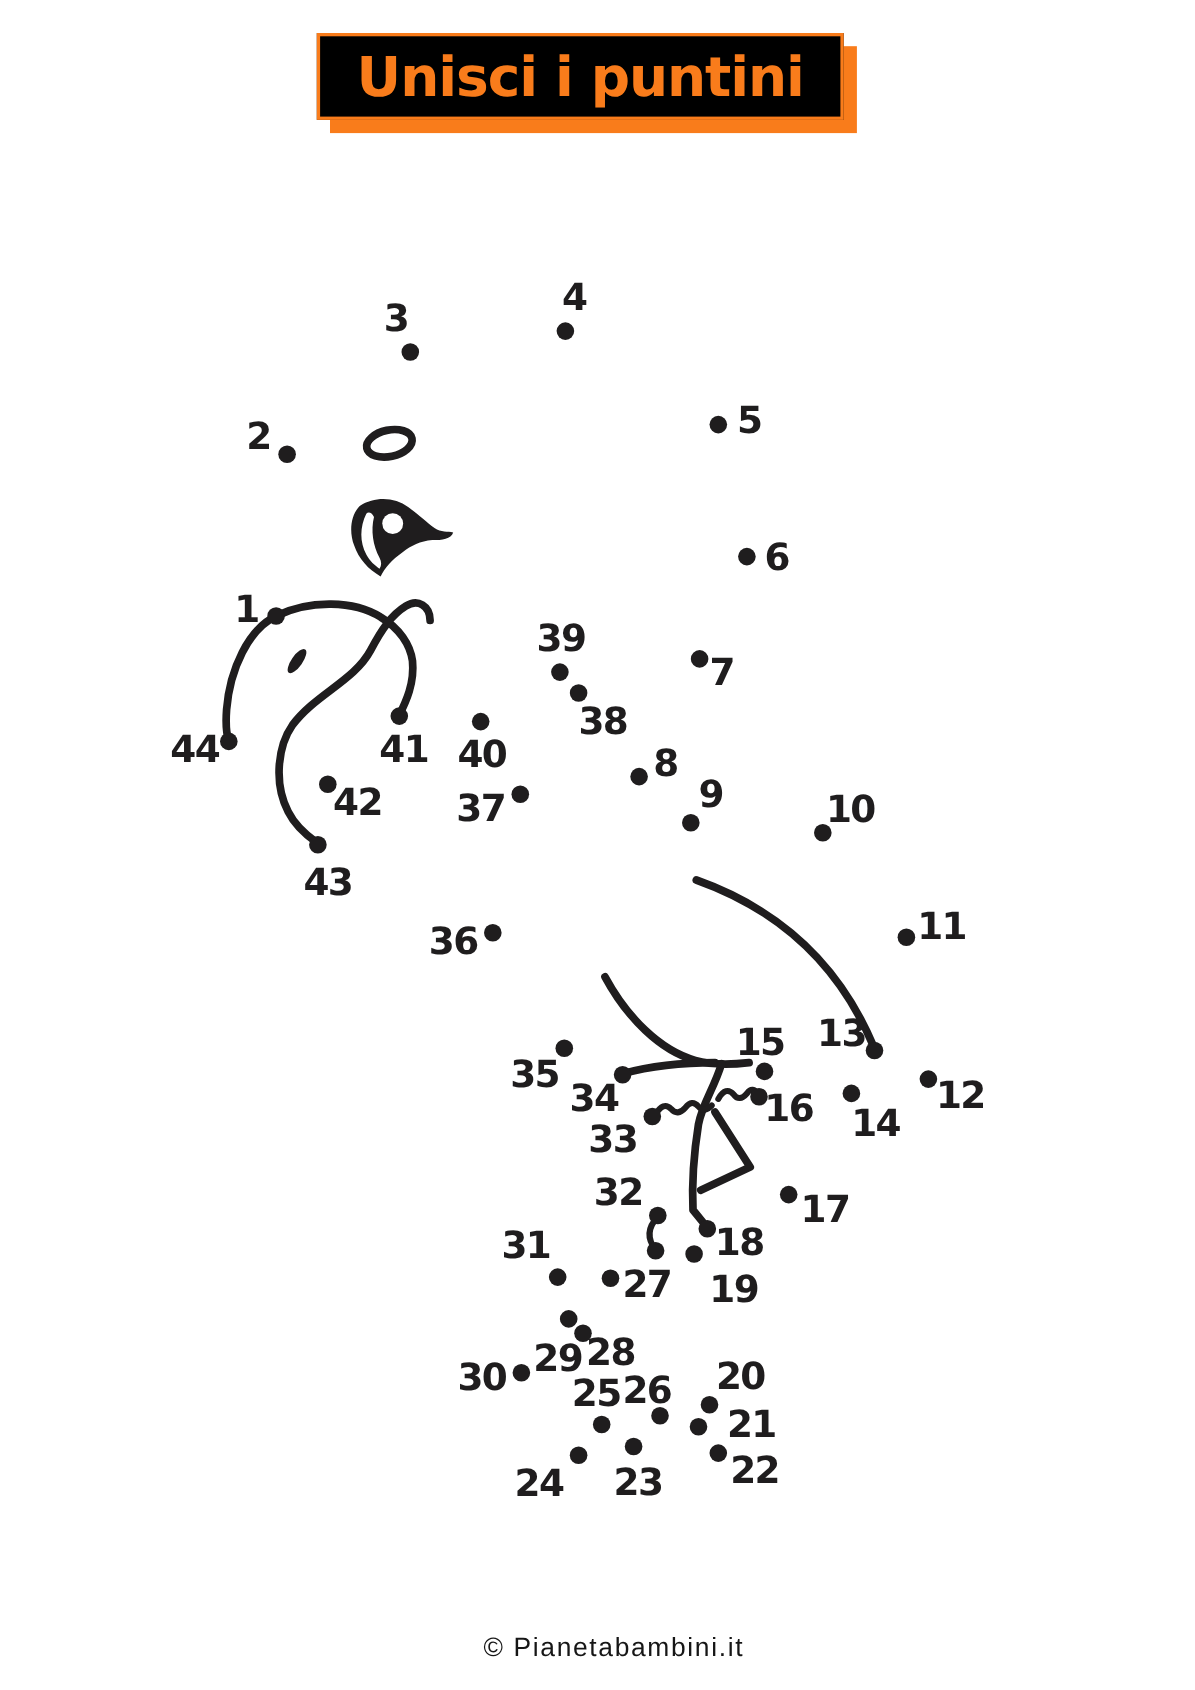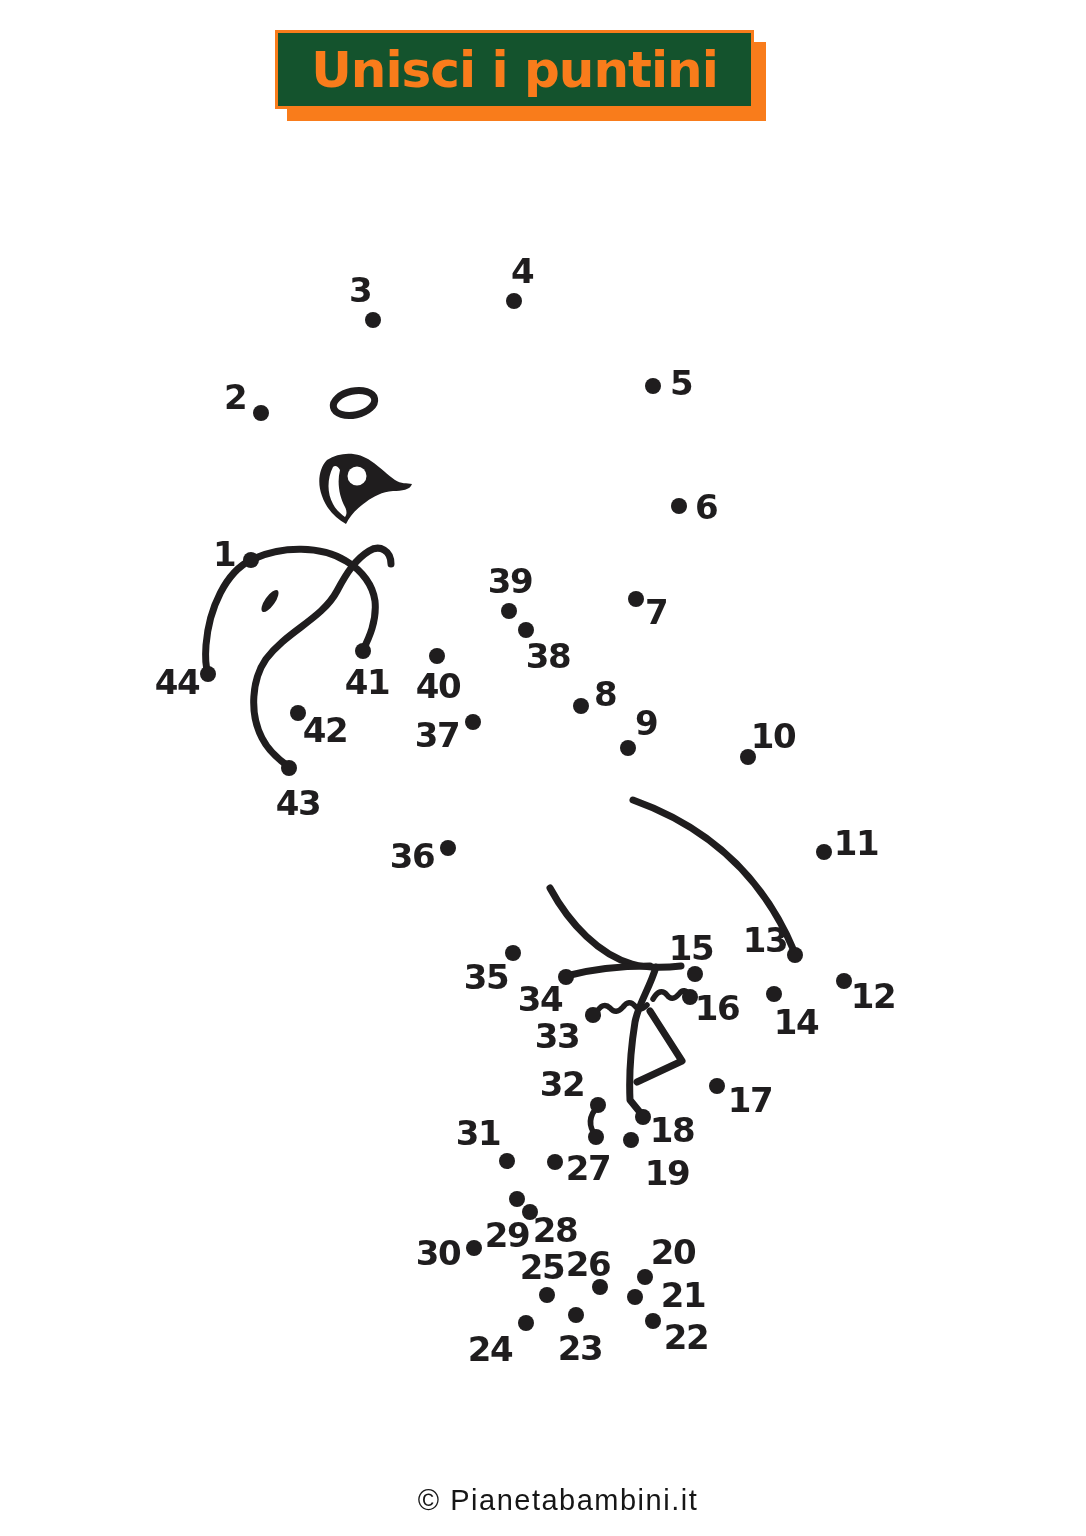--- a/index.html
+++ b/index.html
@@ -7,23 +7,23 @@
     position:relative;
     width:1086px;height:1536px;
     background:#ffffff;
     overflow:hidden;
     font-family:"DejaVu Sans",sans-serif;
     --accent:#F97C1B;
     --ink:#1F1D1E;
   }
   .banner{
     position:absolute;
-    left:275px;top:30px;
+    left:288px;top:30px;
     width:473px;height:73px;
-    background:#14532d;
+    background:#000000;
     border:3px solid var(--accent);
     box-shadow:12px 12px 0 0 var(--accent);
     display:flex;align-items:center;justify-content:center;
   }
   .banner-text{
     color:var(--accent);
     font-size:50px;
     font-weight:bold;
     letter-spacing:-1px;
     white-space:nowrap;
@@ -40,21 +40,21 @@
     letter-spacing:-1.5px;
     text-anchor:middle;
     dominant-baseline:central;
   }
   .footer{
     position:absolute;
     left:30px;top:1484px;
     width:1056px;
     text-align:center;
     font-family:"Liberation Sans",sans-serif;
-    font-size:29px;
+    font-size:24px;
     letter-spacing:1.5px;
     color:#161616;
   }
 </style>
 </head>
 <body>
 
 <div class="page" style="--accent: #F97C1B; --ink: #1F1D1E;">
 
   <div class="banner">

